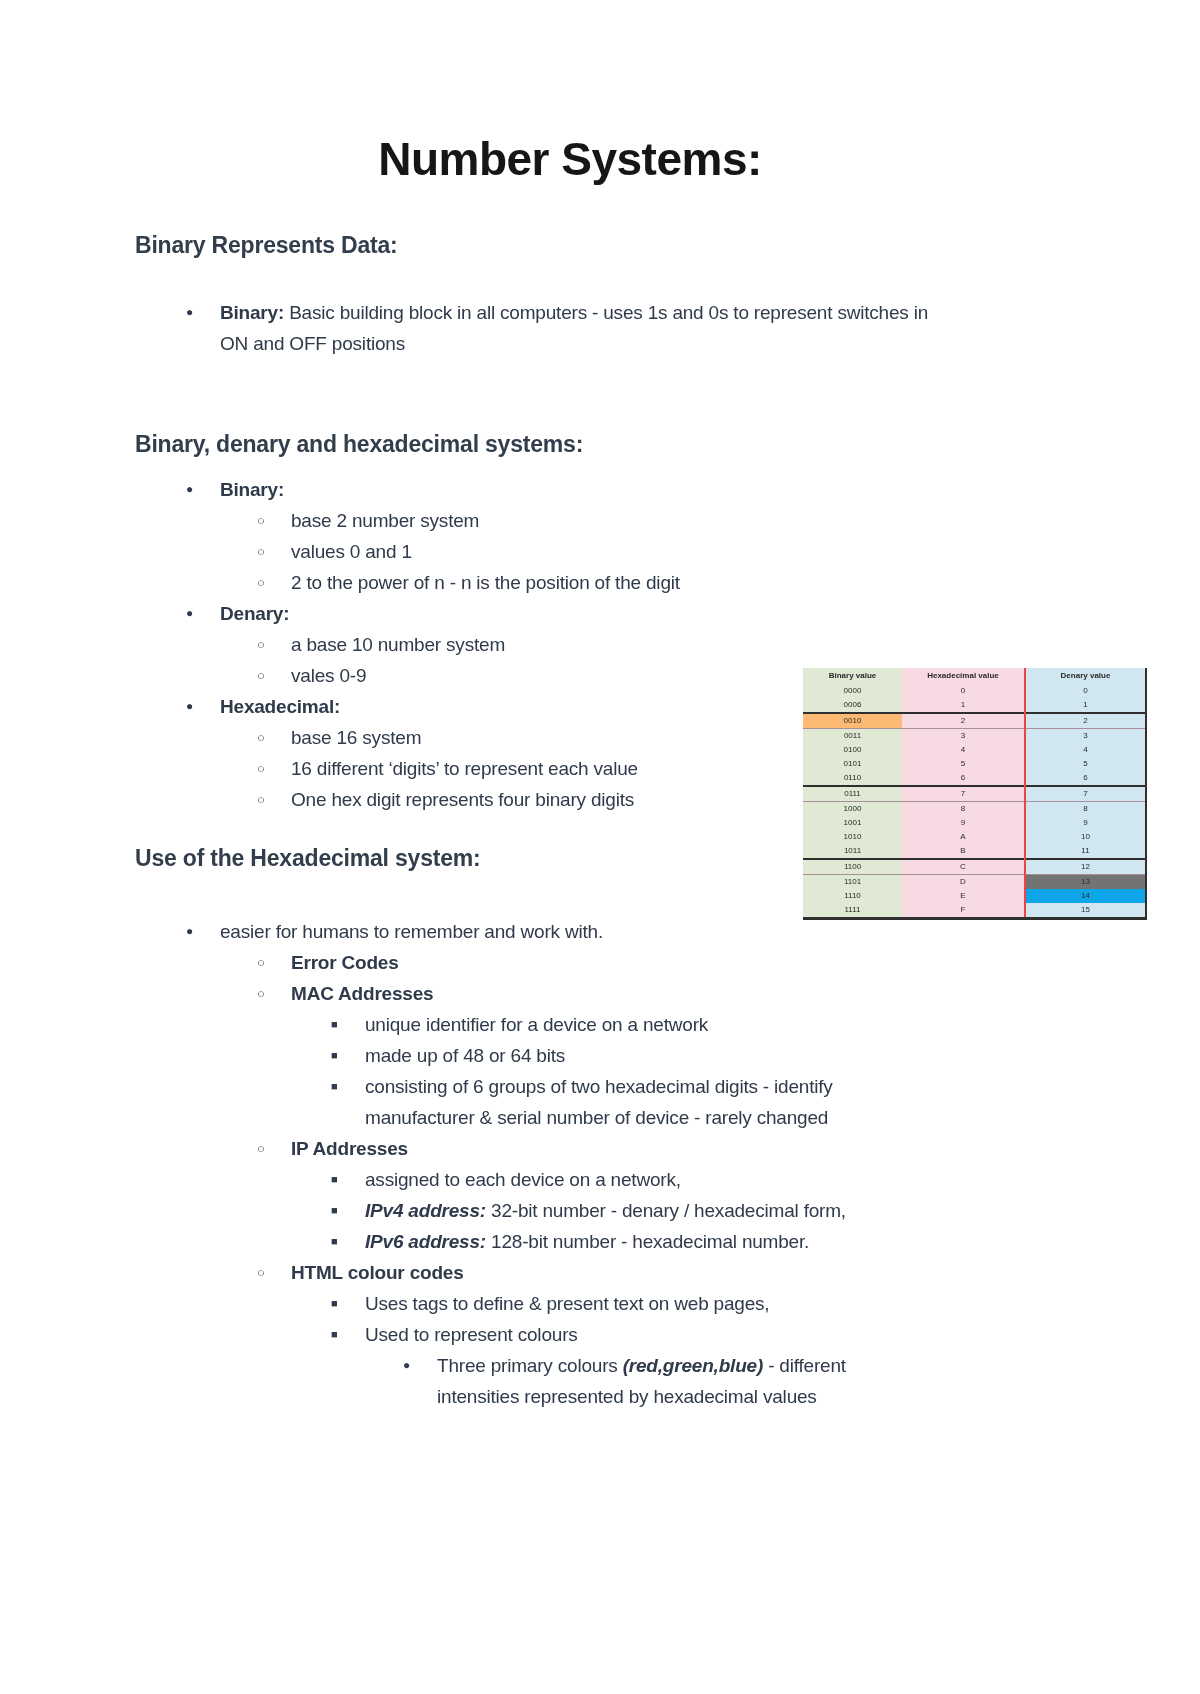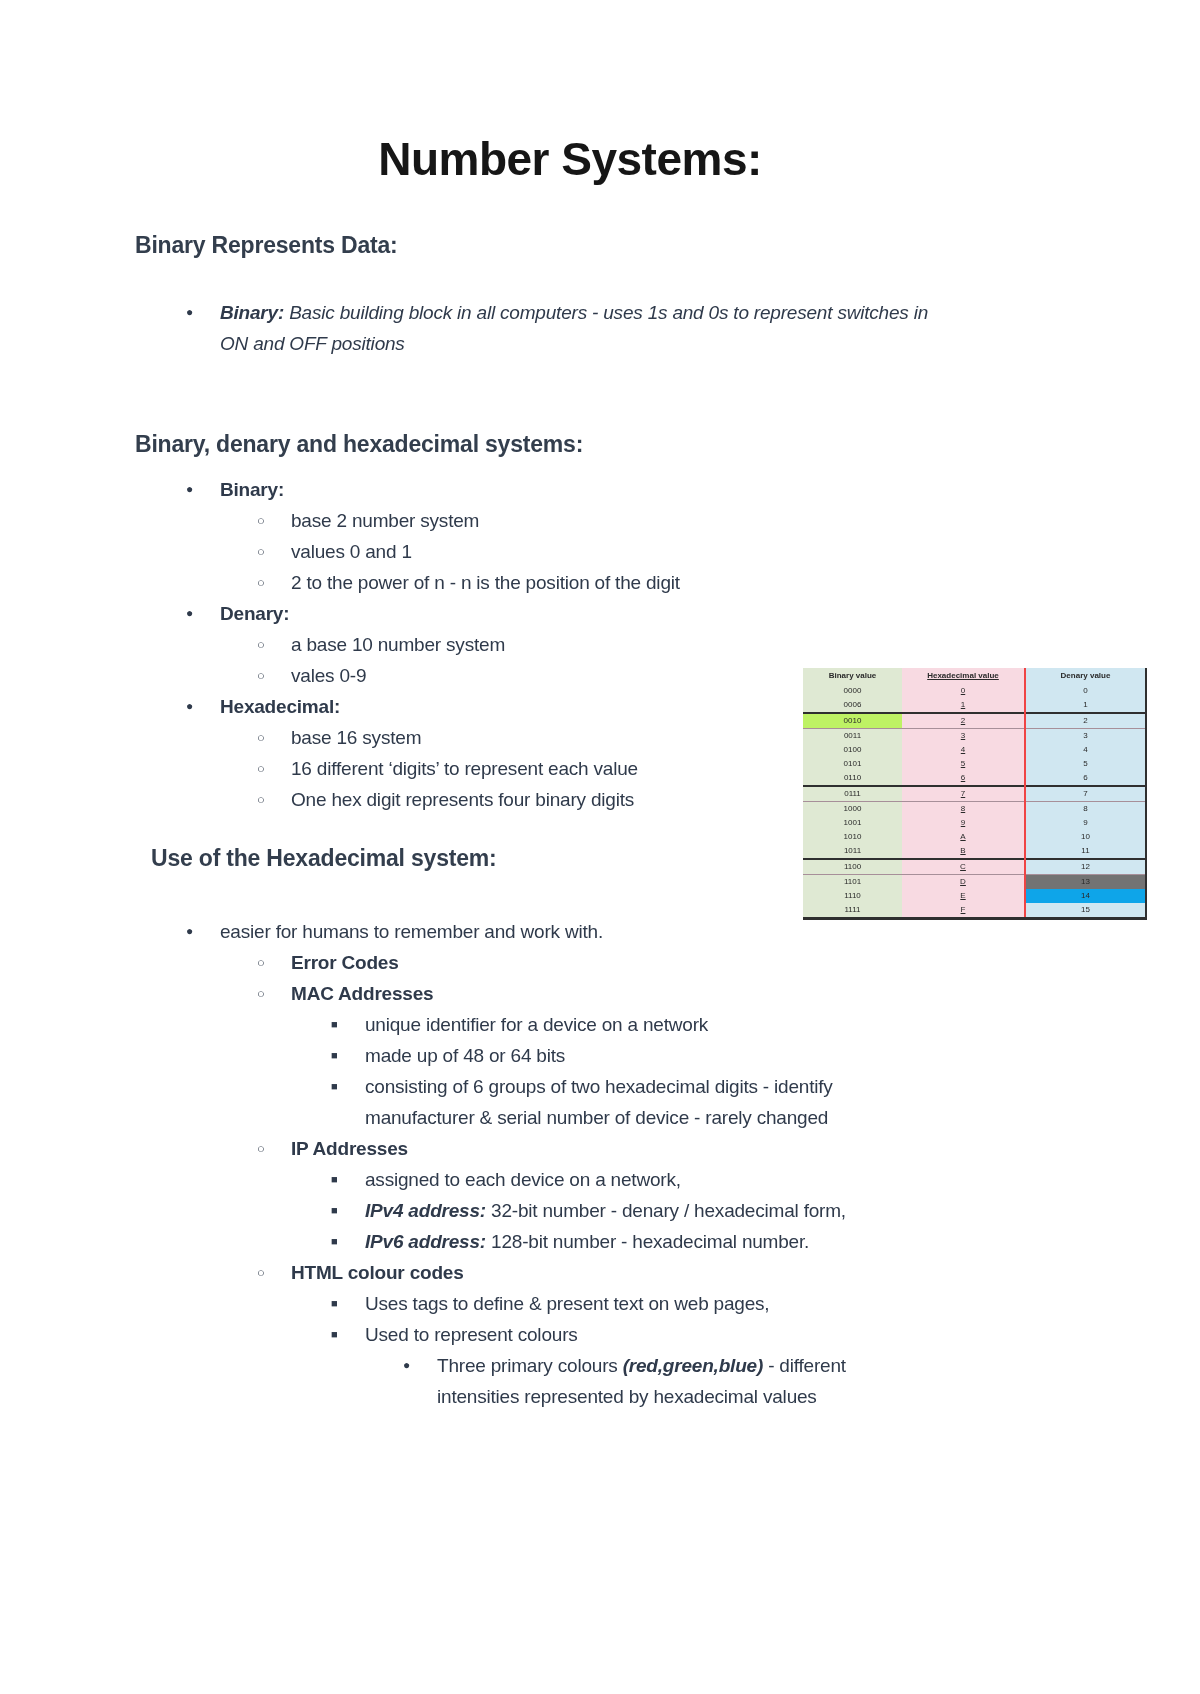--- a/index.html
+++ b/index.html
@@ -8,53 +8,53 @@
     font-family:"Liberation Sans", sans-serif; color:#2f3a4b; overflow:hidden;
   }
   .content { position:absolute; left:135px; top:0; width:960px; }
   .title {
     margin:132px 0 0 0; width:870px; text-align:center;
     font-size:46px; font-weight:bold; color:#161616; letter-spacing:-0.5px;
   }
   h2 { font-size:23px; font-weight:bold; color:#333e4d; margin:0; letter-spacing:-0.2px; }
   .h2-s1 { margin-top:46px; }
   .h2-s2 { margin-top:72px; }
-  .h2-s3 { margin-top:30px;margin-left:16px; }
+  .h2-s3 { margin-top:30px; }
   .ul { margin-top:38px; }
   .ul2 { margin-top:16px; }
   .ul3 { margin-top:44px; }
   .li { display:flex; font-size:19px; line-height:31px; letter-spacing:-0.2px; }
   .mk { flex:none; width:34px; color:#2f3a4b; }
   .l1 { margin-left:51px; }
   .l2 { margin-left:122px; }
   .l3 { margin-left:196px; }
   .l4 { margin-left:268px; }
   .mk1 { font-size:12px; }
   .mk2 { font-size:13px; }
   .mk3 { font-size:11px; }
   .mk4 { font-size:12px; }
   .tx  { max-width:760px; }
-  .w1  { max-width:740px;font-style:italic; }
+  .w1  { max-width:740px; }
   .l3 .tx { max-width:548px; }
   .l4 .tx { max-width:450px; }
   .it  { }
   .bi  { font-style:italic; font-weight:bold; }
   b.lead { font-weight:bold; }
 
   
   .tblwrap { position:absolute; left:803px; top:668px; }
   table.tbl { border-collapse:collapse; table-layout:fixed; }
   .tbl td, .tbl th {
     padding:0; height:14px; line-height:14px; text-align:center;
     font-size:8px; color:#2a2a2a; font-family:"Liberation Sans", sans-serif;
     overflow:hidden; white-space:nowrap;
   }
   .tbl th { font-weight:bold; height:16px; line-height:16px; }
   .colA { width:99px; }
-  .colB { width:122px;text-decoration:underline; }
+  .colB { width:122px; }
   .colC { width:119px; border-left:2px solid #ef4444; }
   .tbl { border-right:2px solid #2f2f2f; border-bottom:3px solid #2f2f2f; }
   tr.band td { border-top:2px solid #2f2f2f; border-bottom:1px solid #a78f99; }
 </style>
 </head>
 <body>
 
 <div class="page">
   <div class="content">
 
@@ -189,21 +189,21 @@
         <td class="colA" style="background:#dfe9d3">0000</td>
         <td class="colB" style="background:#f8dae2">0</td>
         <td class="colC" style="background:#d0e7f1">0</td>
       </tr>
       <tr>
         <td class="colA" style="background:#dfe9d3">0006</td>
         <td class="colB" style="background:#f8dae2">1</td>
         <td class="colC" style="background:#d0e7f1">1</td>
       </tr>
       <tr class="band">
-        <td class="colA" style="background:#bef264">0010</td>
+        <td class="colA" style="background:#fdba74">0010</td>
         <td class="colB" style="background:#f8dae2">2</td>
         <td class="colC" style="background:#d0e7f1">2</td>
       </tr>
       <tr>
         <td class="colA" style="background:#dfe9d3">0011</td>
         <td class="colB" style="background:#f8dae2">3</td>
         <td class="colC" style="background:#d0e7f1">3</td>
       </tr>
       <tr>
         <td class="colA" style="background:#dfe9d3">0100</td>

